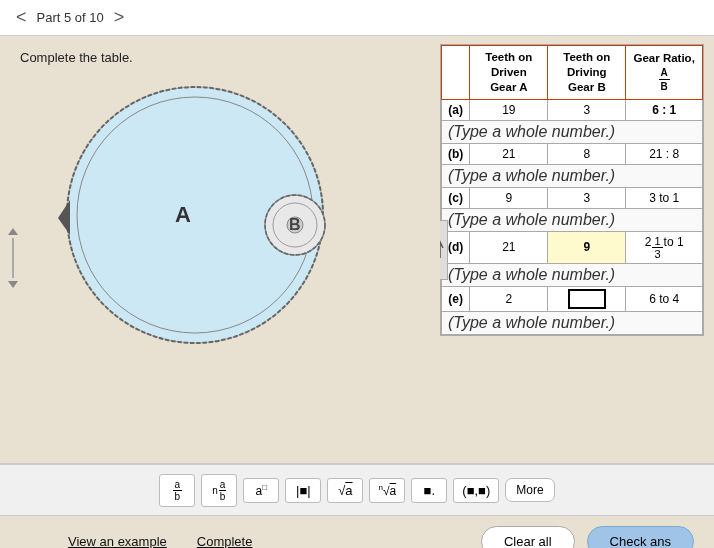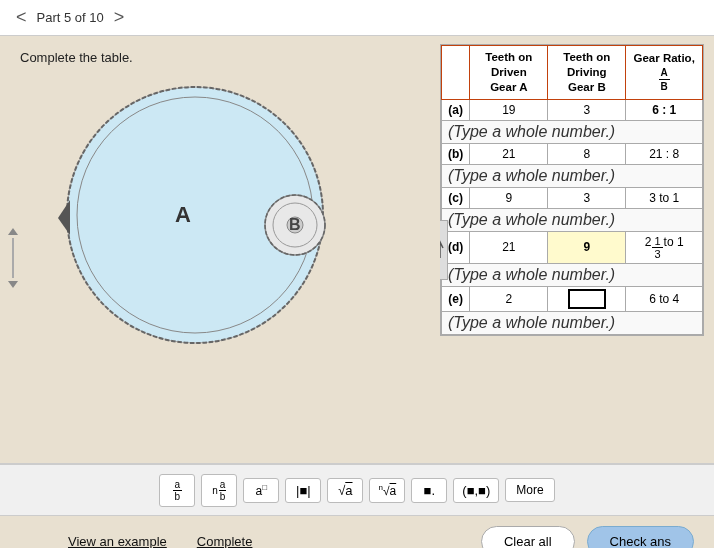--- a/index.html
+++ b/index.html
@@ -171,20 +171,21 @@
       cursor: pointer;
       min-width: 36px;
       text-align: center;
       display: flex;
       align-items: center;
       justify-content: center;
     }
     .tool-btn.more-btn {
       font-size: 12px;
       padding: 4px 10px;
+      border-radius: 7px;
     }
 
     
     .bottom-bar {
       background: #e8e0d0;
       border-top: 1px solid #ccc;
       height: 52px;
       display: flex;
       align-items: center;
       justify-content: space-between;

